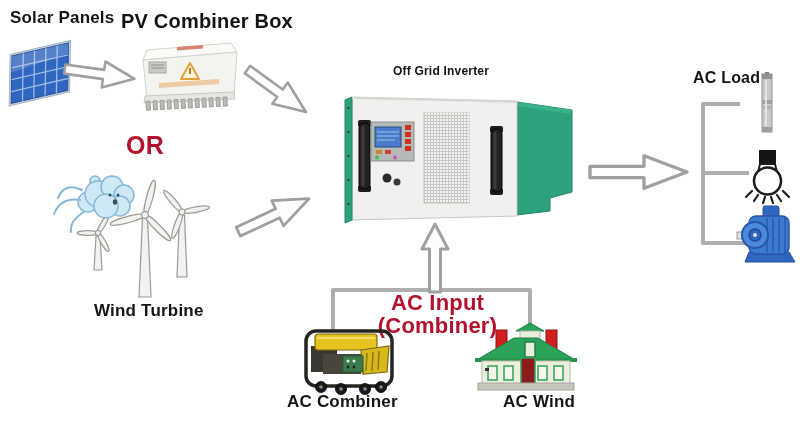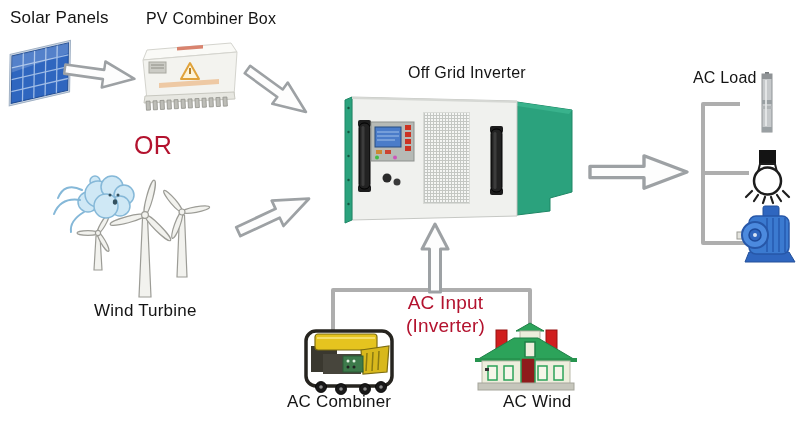--- a/index.html
+++ b/index.html
@@ -1,21 +1,21 @@
 <!DOCTYPE html>
 <html style="--accent-red: #b3122e; --label-black: #141414;"><head>
 <meta charset="utf-8">
 <style>
   * { margin:0; padding:0; box-sizing:border-box; }
   html,body { background:#ffffff; font-family:"Liberation Sans", sans-serif; }
   .canvas { position:relative; width:800px; height:426px; background:#fff; overflow:hidden; }
   .abs { position:absolute; }
-  .label { position:absolute; font-weight:normal; color:var(--label-black,#141414); white-space:nowrap; letter-spacing:.2px; }
-  .accent { color:var(--accent-red,#b3122e);margin-left:8px; }
-  .ac-input-label { text-align:center; line-height:23px; font-size:19px; }
+  .label { position:absolute; font-weight:bold; color:var(--label-black,#141414); white-space:nowrap; letter-spacing:.2px; }
+  .accent { color:var(--accent-red,#b3122e); }
+  .ac-input-label { text-align:center; line-height:23px; font-size:22px; }
   svg { display:block; overflow:visible; }
   .mesh {
     background-color:#f5f6f4;
     background-image:
       repeating-linear-gradient(90deg,#c4c7c3 0 1px, transparent 1px 3px),
       repeating-linear-gradient(0deg,#c4c7c3 0 1px, transparent 1px 3px);
     border:1px solid #d9dbd7;
   }
 </style>
 </head>
@@ -25,28 +25,28 @@
 
   <svg class="abs" style="left:0;top:0" width="800" height="426">
     <g fill="none" stroke="#aeaeae" stroke-width="4" stroke-linejoin="round" stroke-linecap="butt">
       <path d="M333,332 L333,290 L530,290 L530,326"></path>
       <path d="M740,104 L703,104 L703,243 L745,243"></path>
       <path d="M703,173 L749,173"></path>
     </g>
   </svg>
 
   <div class="label" style="left:10px; top:8px; font-size:17px">Solar Panels</div>
-  <div class="label" style="left:146px; top:10px; font-size:16px">PV Combiner Box</div>
-  <div class="label" style="left:408px; top:64px; font-size:16px">Off Grid Inverter</div>
+  <div class="label" style="left:121px; top:10px; font-size:20px">PV Combiner Box</div>
+  <div class="label" style="left:393px; top:64px; font-size:12px">Off Grid Inverter</div>
   <div class="label" style="left:693px; top:69px; font-size:16px">AC Load</div>
   <div class="label accent" style="left:126px; top:131px; font-size:25px">OR</div>
   <div class="label" style="left:94px; top:301px; font-size:17px">Wind Turbine</div>
   <div class="label accent ac-input-label" style="left:360px; top:291px; width:155px">
     <div>AC Input</div>
-    <div>(Inverter)</div>
+    <div>(Combiner)</div>
   </div>
   <div class="label" style="left:287px; top:392px; font-size:17px">AC Combiner</div>
   <div class="label" style="left:503px; top:392px; font-size:17px">AC Wind</div>
 
   <svg class="abs" style="left:2px; top:36px" width="78" height="70" viewBox="0 0 78 70">
     <g transform="translate(10,20) rotate(-13) skewX(-14)">
       <rect x="-2" y="-2" width="62" height="50" fill="#cdd6e2" stroke="#9fb0c4" stroke-width="1"></rect>
       <rect x="0" y="0" width="58" height="46" fill="#2f66bf" stroke="#1d4a92" stroke-width="1"></rect>
       <g stroke="#9fbce6" stroke-width="1.3">
         <line x1="11.6" y1="0" x2="11.6" y2="46"></line>

